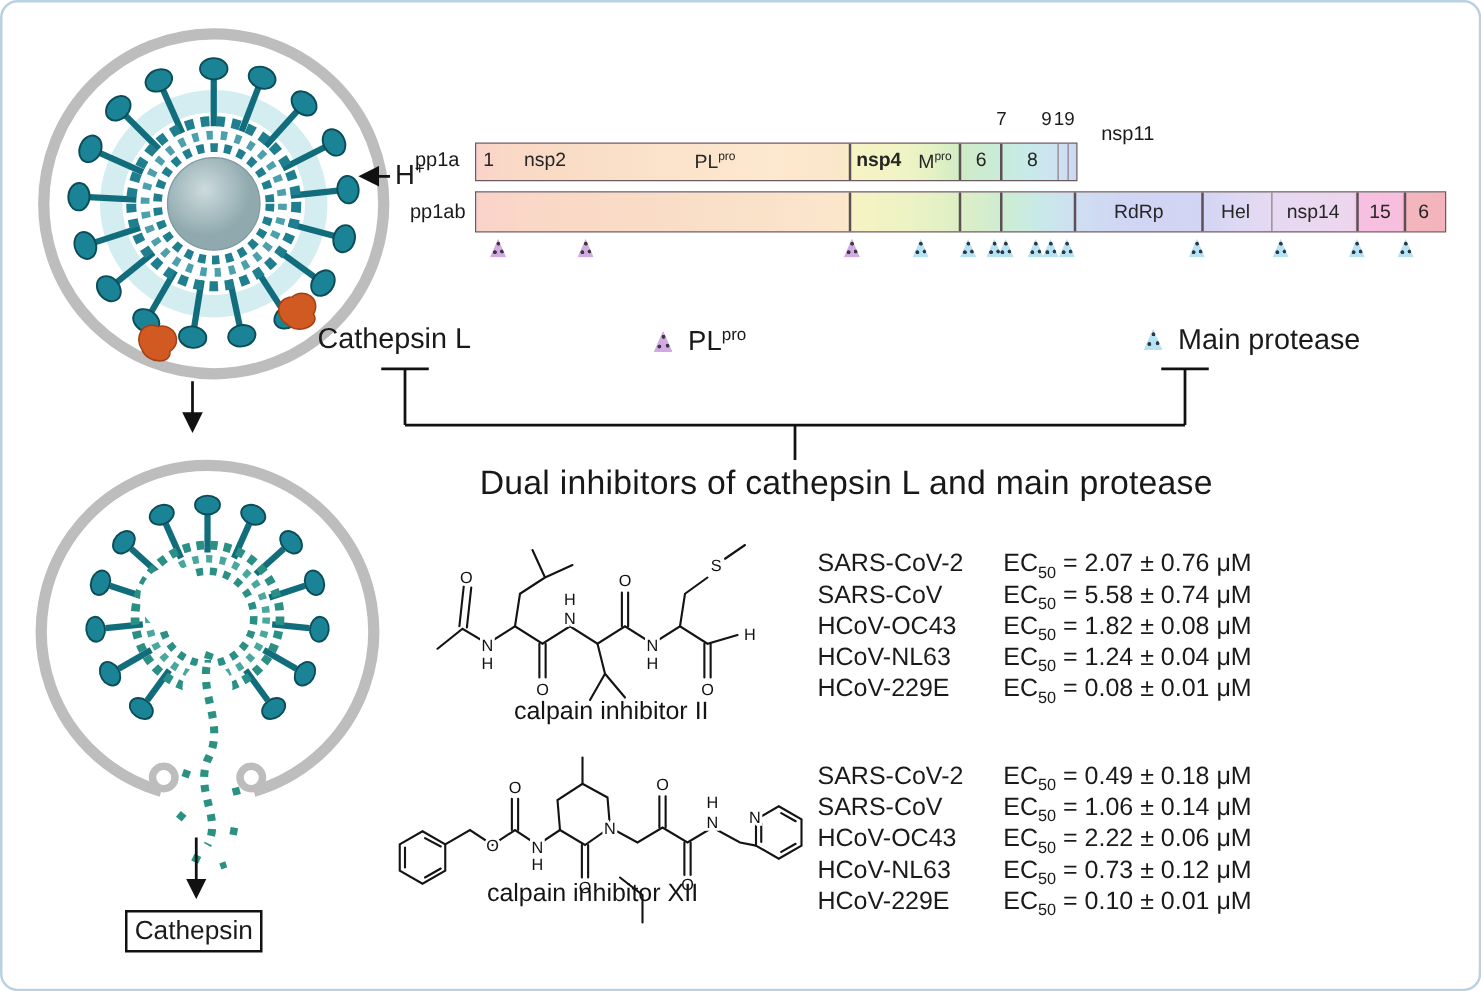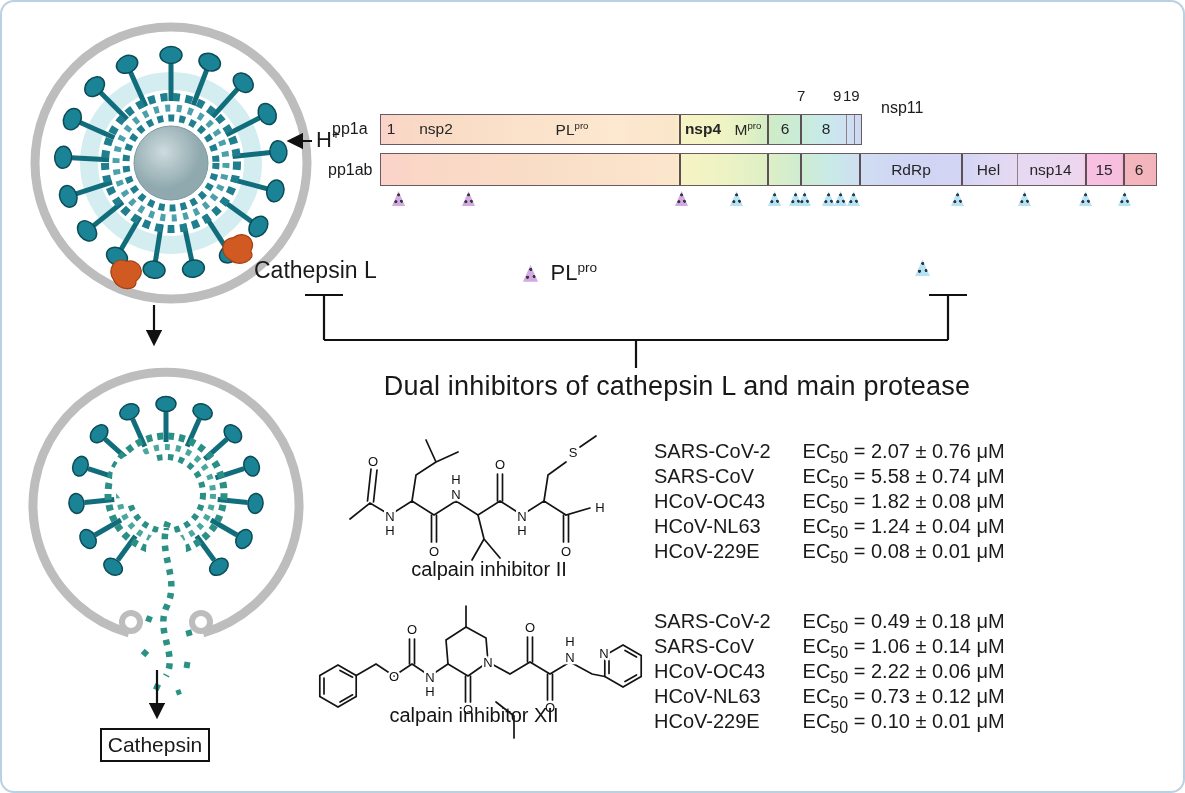--- a/index.html
+++ b/index.html
@@ -41,21 +41,21 @@
     background-image: radial-gradient(circle at 52% 26%, #2e3a40 1.3px, transparent 1.8px),
                       radial-gradient(circle at 30% 72%, #2e3a40 1.3px, transparent 1.8px),
                       radial-gradient(circle at 74% 68%, #2e3a40 1.3px, transparent 1.8px); }
   .cleav.legend-size { width: 15px; height: 17px; top: 0; }
 
   .title { position: absolute; left: 330px; top: 369px; width: 690px; text-align: center;
            font-size: 27px; color: #181818; letter-spacing: 0.2px; }
 
   .drow { position: absolute; left: 652px; height: 25px; font-size: 20px; white-space: nowrap; }
   .vname { display: inline-block; width: 143px; }
-  .ec sub { font-size: 16px; }
+  .ec sub { font-size: 13px; }
 
   .struct-label { position: absolute; text-align: center; font-size: 20px; color: #141414; }
 
   .infection-box { position: absolute; left: 98px; top: 726px; width: 110px; height: 34px;
                    border: 2px solid #111; display: flex; align-items: center; justify-content: center;
                    font-size: 21px; }
   svg text { font-family: "Liberation Sans", sans-serif; }
 </style>
 </head>
 <body>
@@ -233,20 +233,21 @@
 
   <div class="lbl" style="left:252px; top:255px; font-size:23px;">Cathepsin L</div>
   <div class="abs" style="left:521px; top:258px;">
     <div class="cleav p legend-size" style="position:relative; display:inline-block; vertical-align:middle;"></div>
     <span style="font-size:22px; margin-left:8px; vertical-align:middle;">
       <span>PL</span><sup>pro</sup>
     </span>
   </div>
   <div class="abs" style="left:913px; top:256px;">
     <div class="cleav c legend-size" style="position:relative; display:inline-block; vertical-align:middle;"></div>
+    <span style="font-size:23px; margin-left:8px; vertical-align:middle;">Main protease</span>
   </div>
 
   <div class="title">Dual inhibitors of cathepsin L and main protease</div>
 
   <svg class="abs" style="left:338px; top:420px;" width="300" height="150" viewBox="0 0 300 150">
     <g stroke="#141414" stroke-width="1.7" fill="none" stroke-linecap="round">
       <path d="M10,97 L30,81 L50,93 L72,79 L94,93 L116,79 L138,93 L160,79 L182,93 L204,79 L226,93 L250,86"></path>
       <path d="M72,79 L76,53 L96,40 M96,40 L86,18 M96,40 L118,30"></path>
       <path d="M138,93 L144,117 M144,117 L132,138 M144,117 L160,136"></path>
       <path d="M204,79 L208,53 L226,40 M240,25 L256,14"></path>

